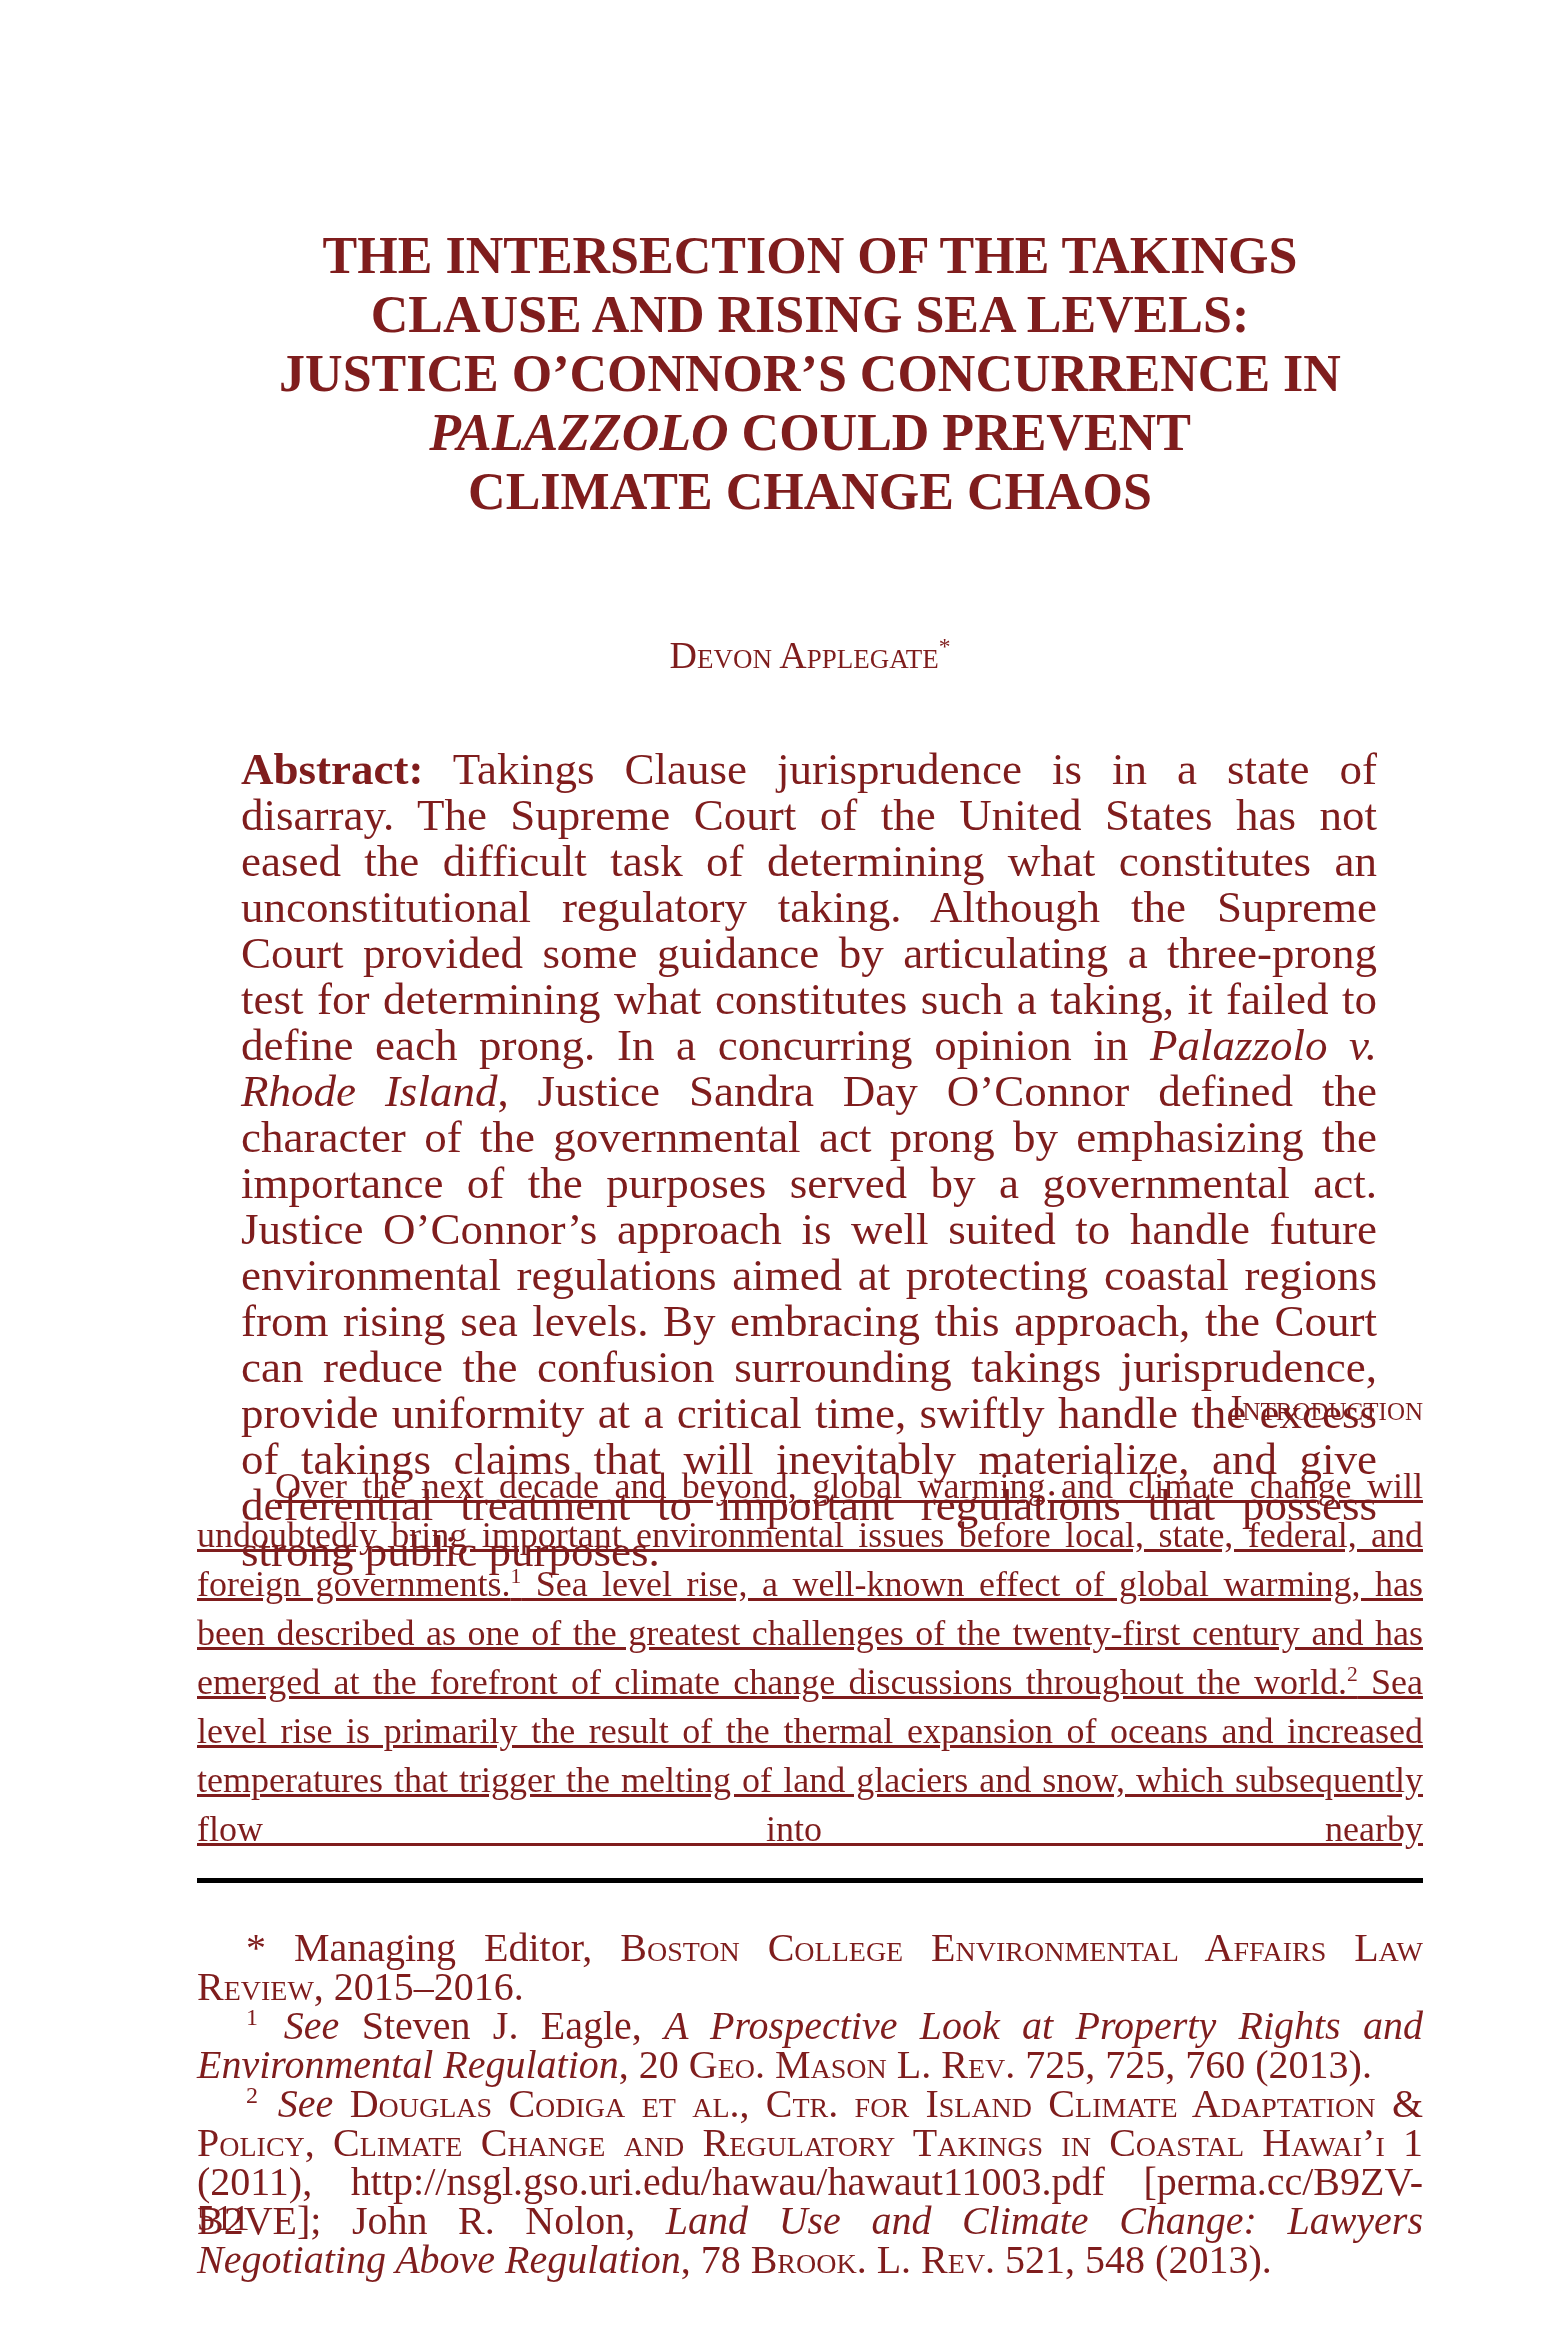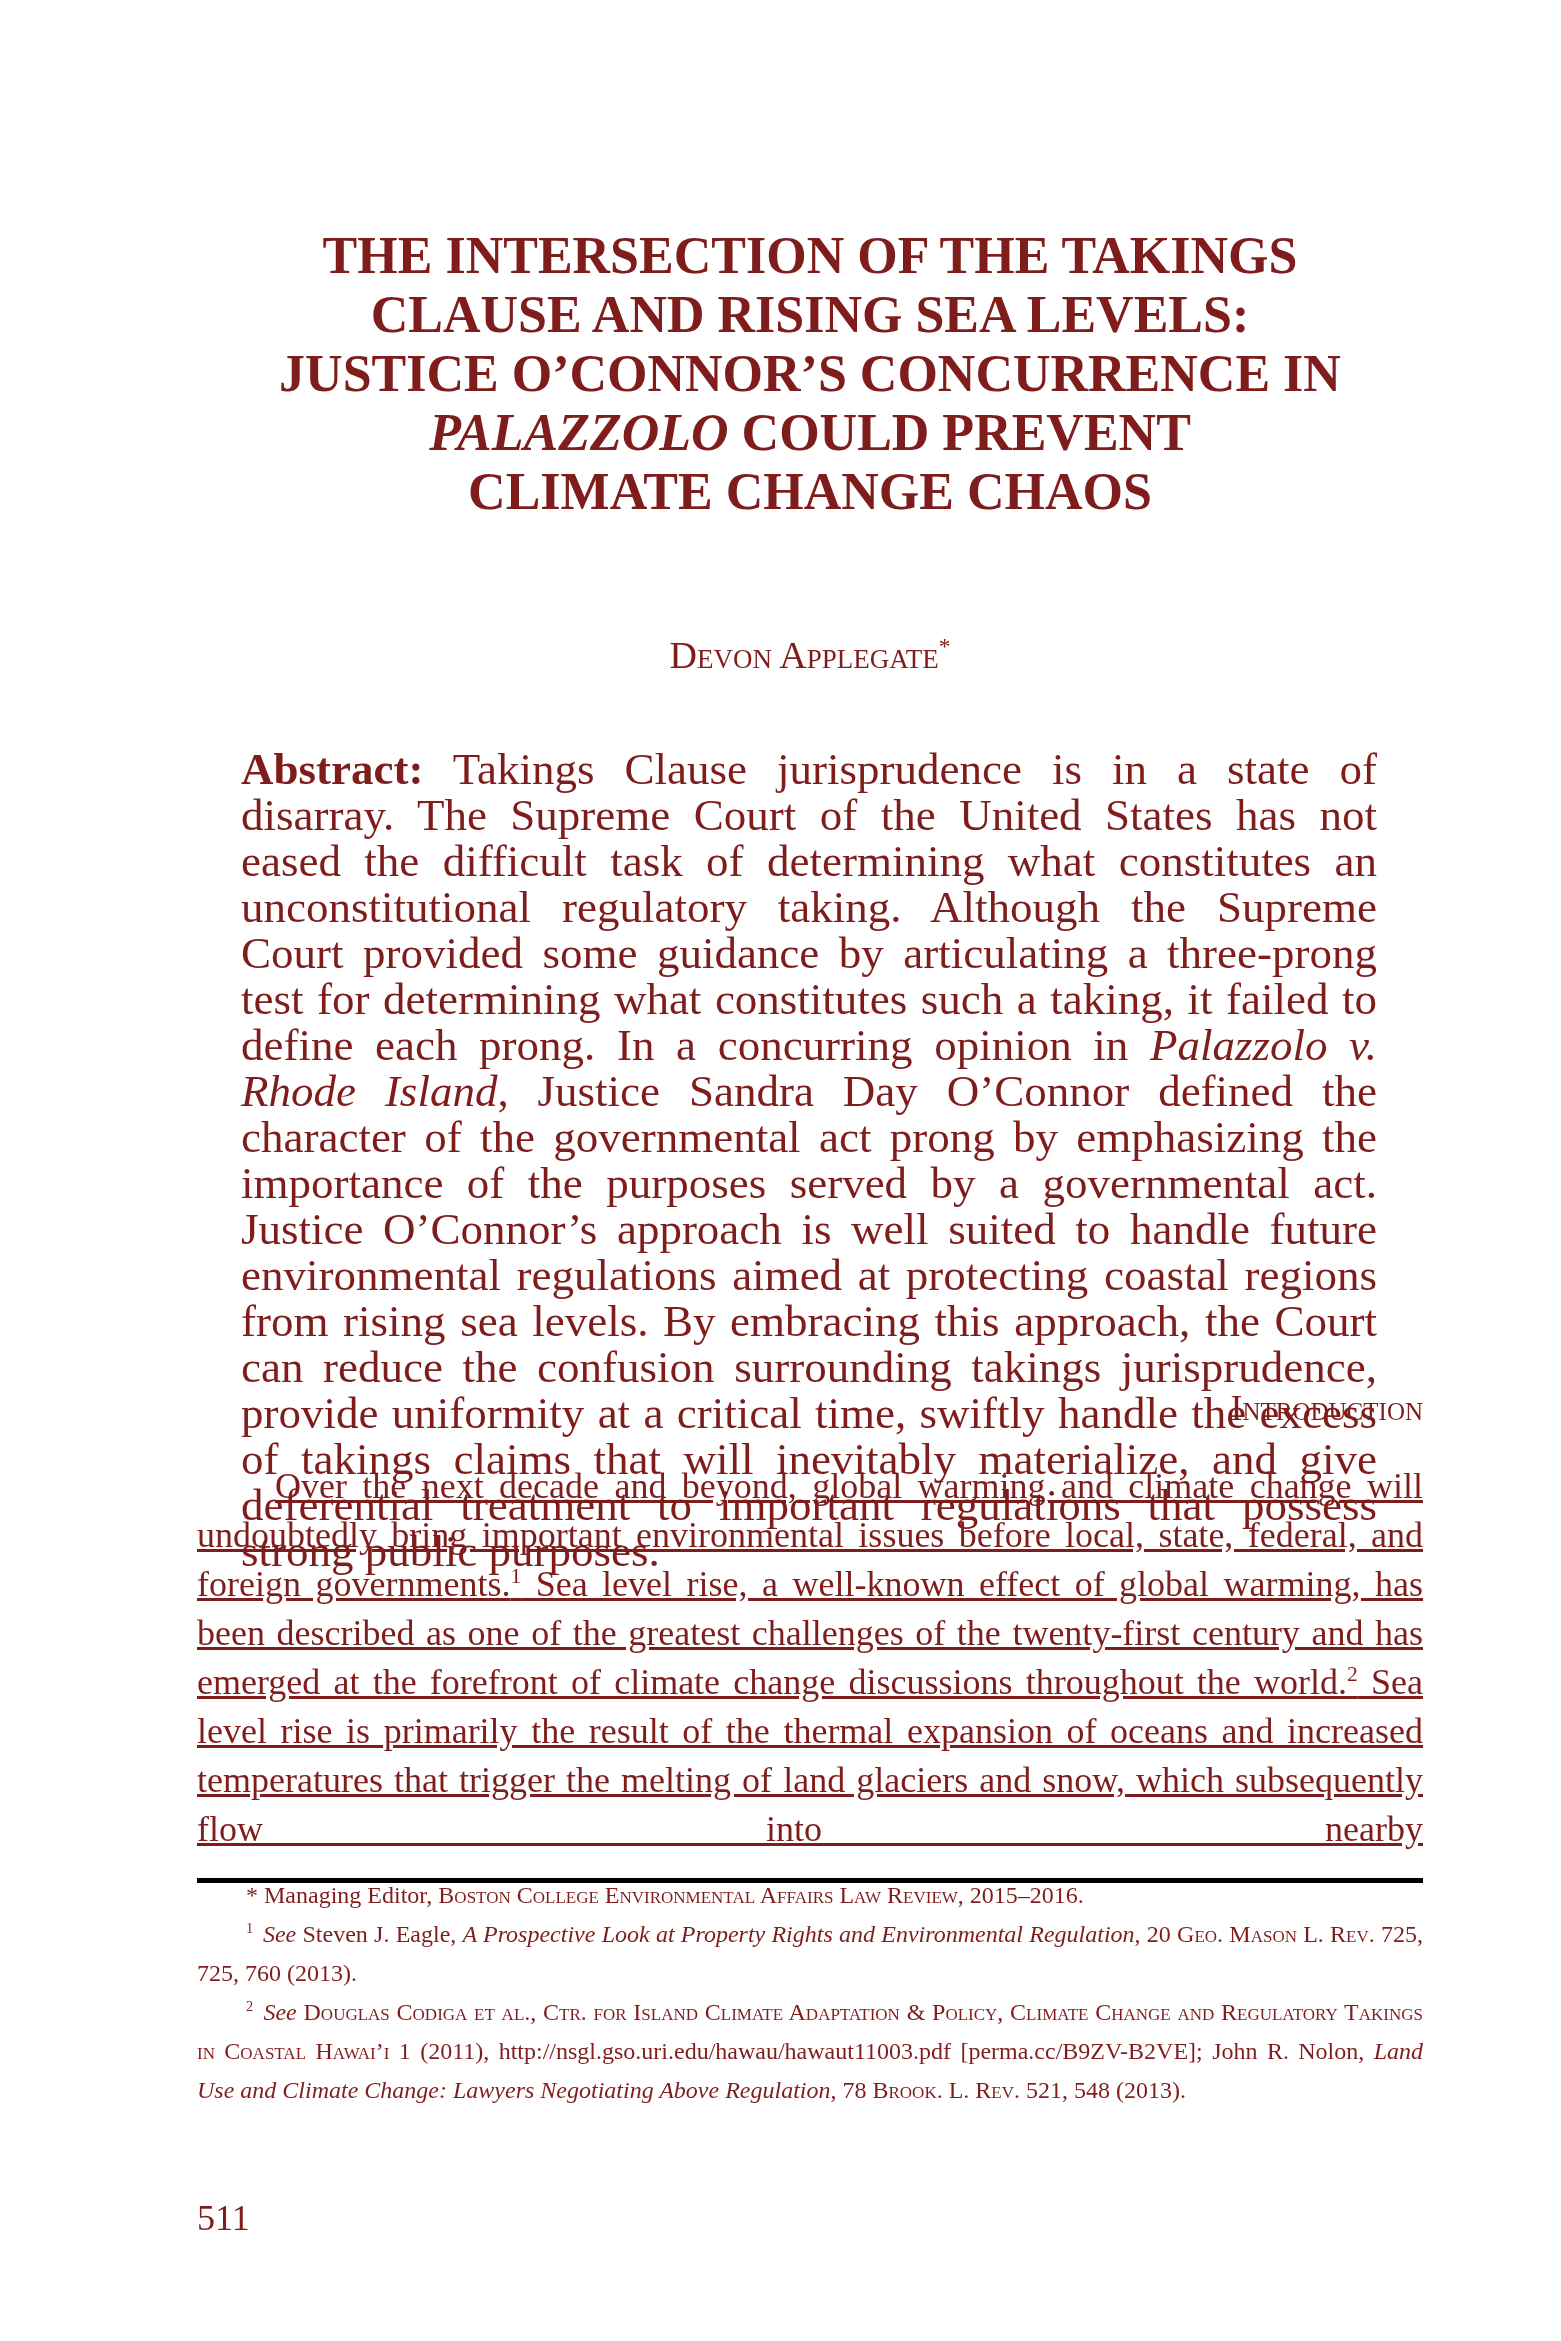--- a/index.html
+++ b/index.html
@@ -96,24 +96,24 @@
     position: absolute;
     top: 1878px;
     left: 0;
     width: 1226px;
     margin: 0;
     border: none;
     border-top: 5.2px solid #000000;
   }
   .footnotes {
     position: absolute;
-    top: 1876px;
+    top: 1928px;
     left: 0;
     width: 1226px;
-    font-size: 24px;
+    font-size: 40px;
     line-height: 39px;
     text-align: justify;
   }
   .fn {
     margin: 0;
     text-indent: 49px;
   }
   .fn sup {
     font-size: 0.6em;
     vertical-align: super;

